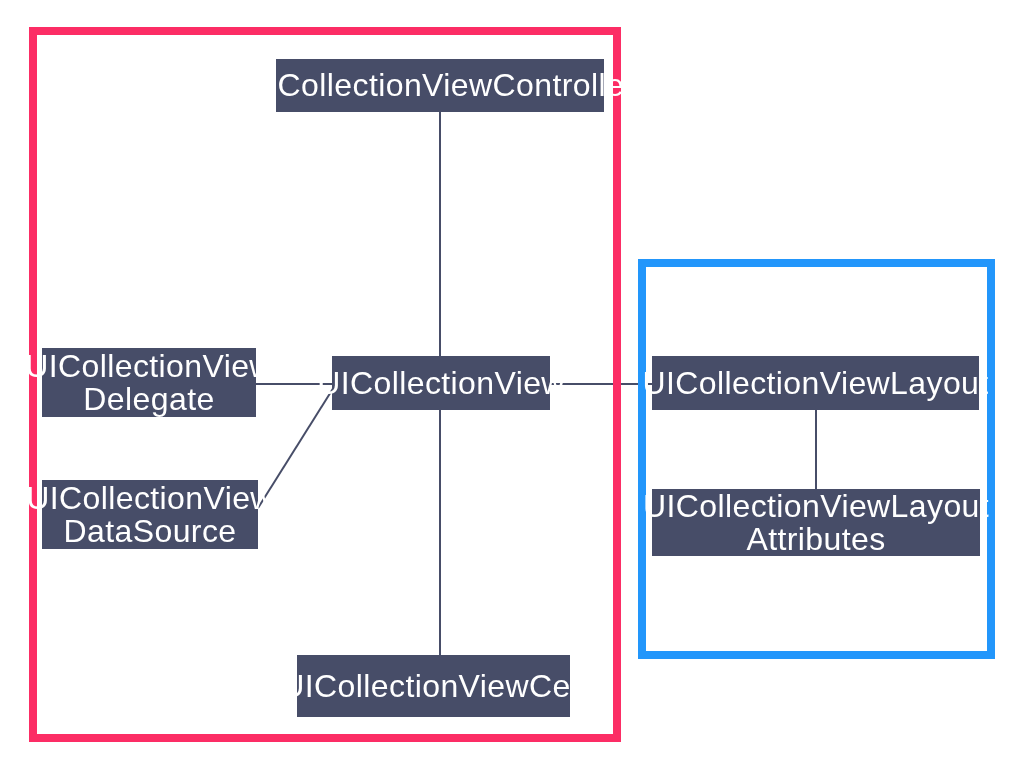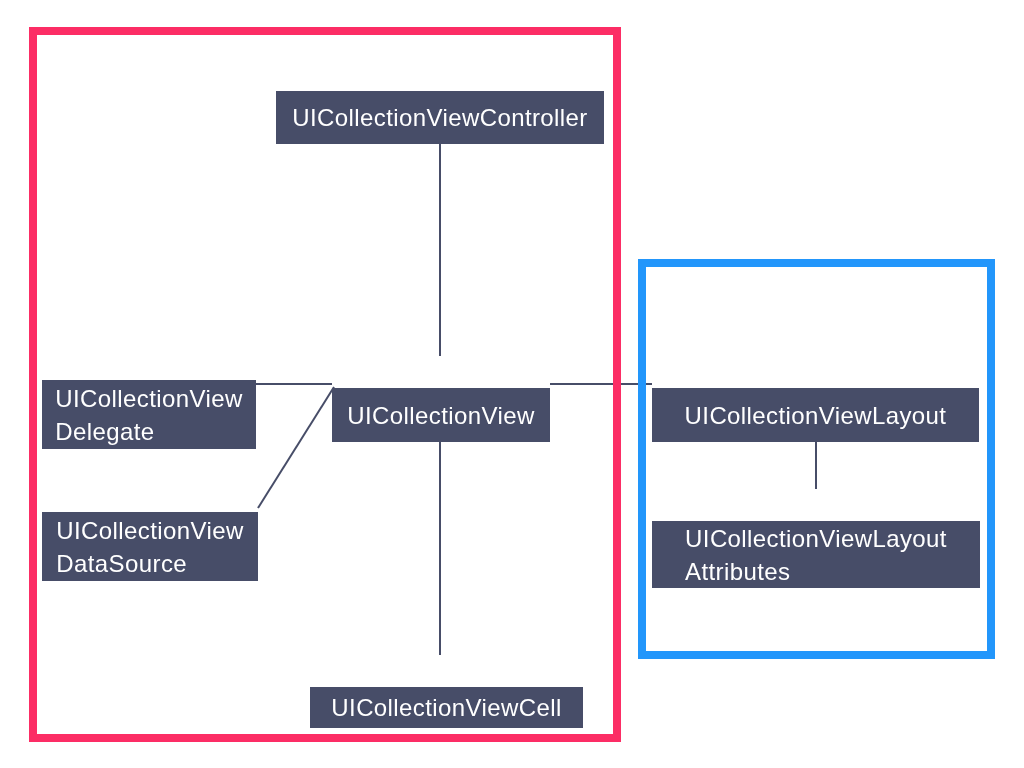--- a/index.html
+++ b/index.html
@@ -54,31 +54,31 @@
     border: 8px solid var(--group-layout);
   }
   .node {
     position: absolute;
     box-sizing: border-box;
     background: var(--node-bg);
     color: var(--node-text);
     display: flex;
     align-items: center;
     justify-content: center;
-    font-size: 24px;
+    text-align: center;
+    font-size: 32px;
     line-height: 33px;
     letter-spacing: 0.4px;
     white-space: pre-line;
-    margin-top: 32px;
   }
   .node.controller      { left: 276px; top: 59px;  width: 328px; height: 53px; }
   .node.delegate        { left: 42px;  top: 348px; width: 214px; height: 69px; }
   .node.datasource      { left: 42px;  top: 480px; width: 216px; height: 69px; }
   .node.collectionview  { left: 332px; top: 356px; width: 218px; height: 54px; }
-  .node.cell            { left: 310px; top: 655px; width: 273px; height: 41px; }
+  .node.cell            { left: 297px; top: 655px; width: 273px; height: 62px; }
   .node.layout          { left: 652px; top: 356px; width: 327px; height: 54px; }
   .node.layoutattrs     { left: 652px; top: 489px; width: 328px; height: 67px; }
 </style>
 </head>
 <body>
 
 <div class="canvas">
 
   <svg class="edges-svg" viewBox="0 0 1024 768" aria-hidden="true">
     <line x1="440" y1="112" x2="440" y2="356"></line>

